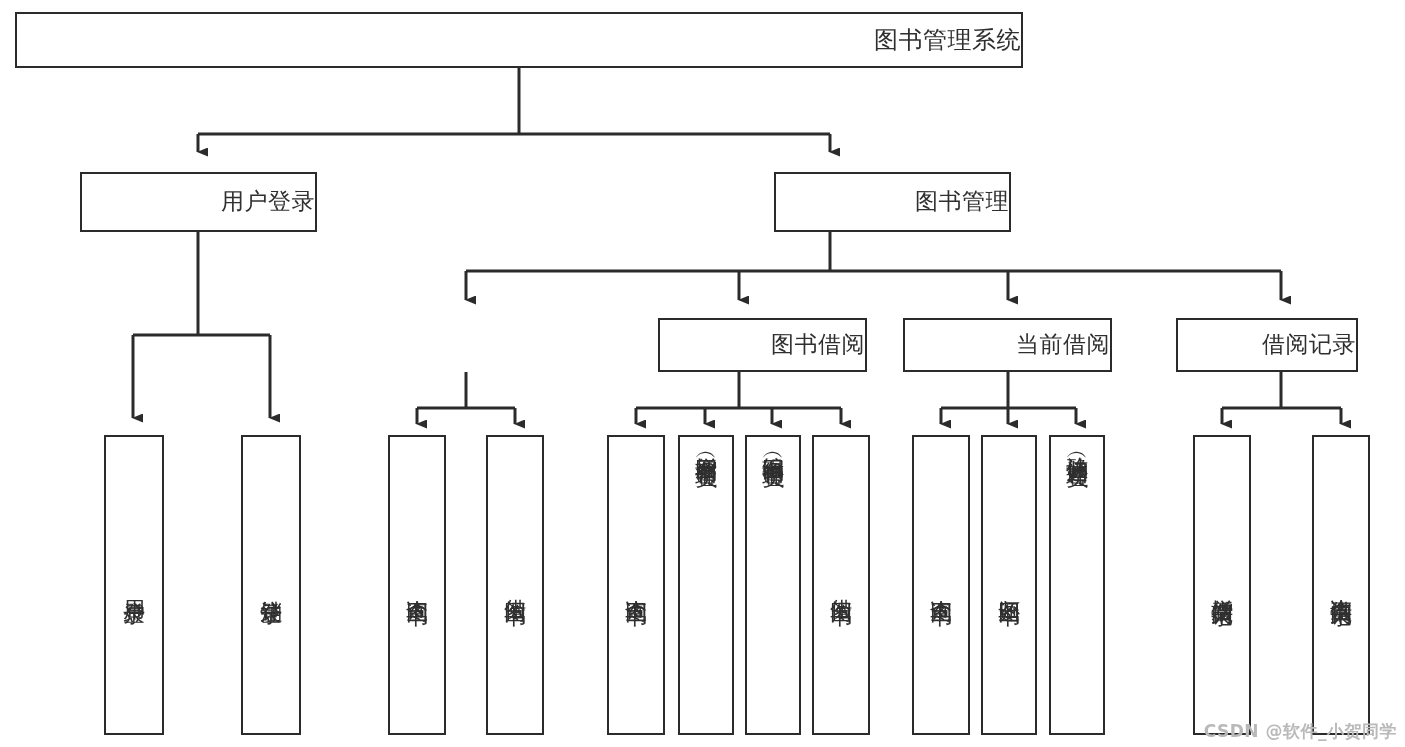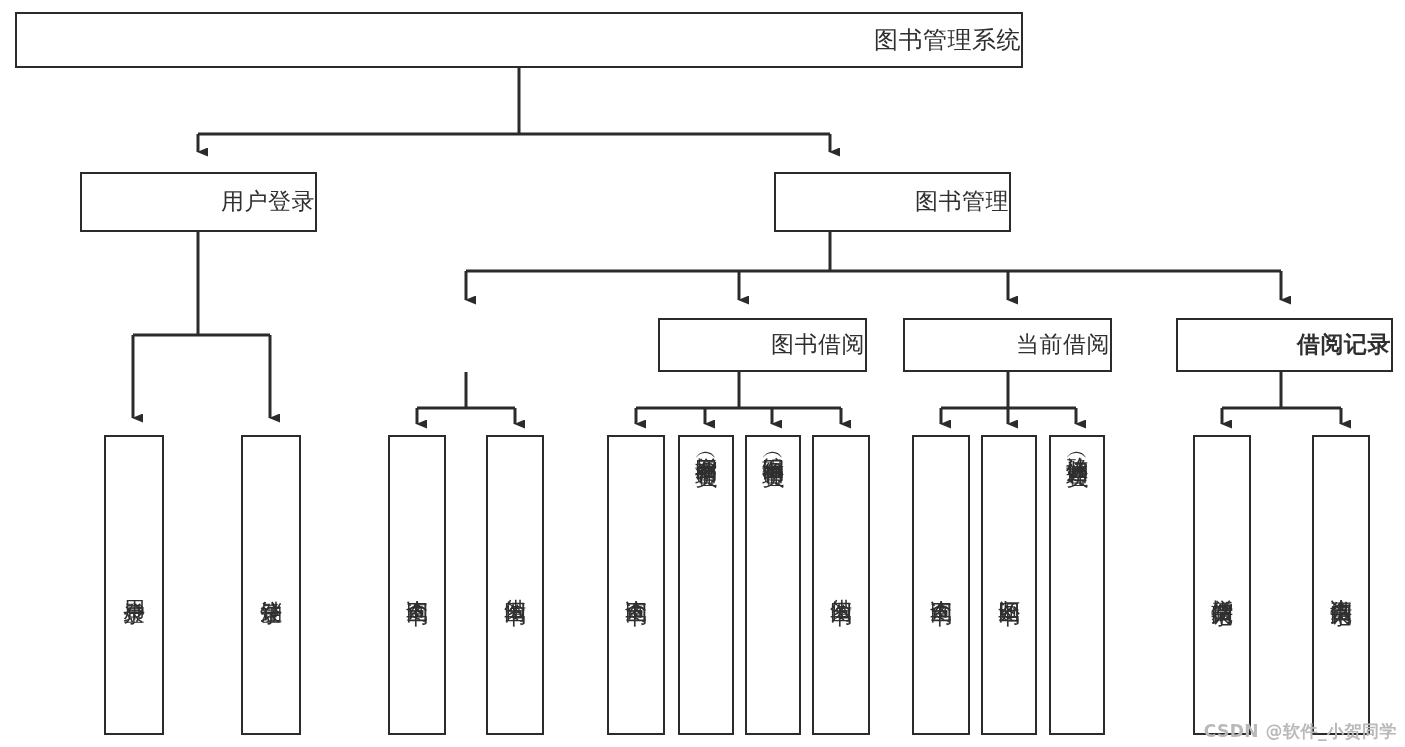--- a/index.html
+++ b/index.html
@@ -146,21 +146,21 @@
   <div class="node horiz" style="left:740px; top:172px; width:237px; height:60px;margin-left:34px;">
     <span>图书管理</span>
   </div>
 
   <div class="node horiz" style="left:634px; top:318px; width:209px; height:54px;margin-left:24px;">
     <span>图书借阅</span>
   </div>
   <div class="node horiz" style="left:903px; top:318px; width:209px; height:54px;">
     <span>当前借阅</span>
   </div>
-  <div class="node horiz" style="left:1176px; top:318px; width:217px; height:54px;font-weight:bold;">
+  <div class="node horiz" style="left:1176px; top:318px; width:182px; height:54px;">
     <span>借阅记录</span>
   </div>
 
   <div class="node leaf" style="left:104px; top:435px; width:60px; height:300px;">
     <div class="leaf-inner">
       <span class="vlabel">用户登录</span>
     </div>
   </div>
   <div class="node leaf" style="left:241px; top:435px; width:60px; height:300px;">
     <div class="leaf-inner">

